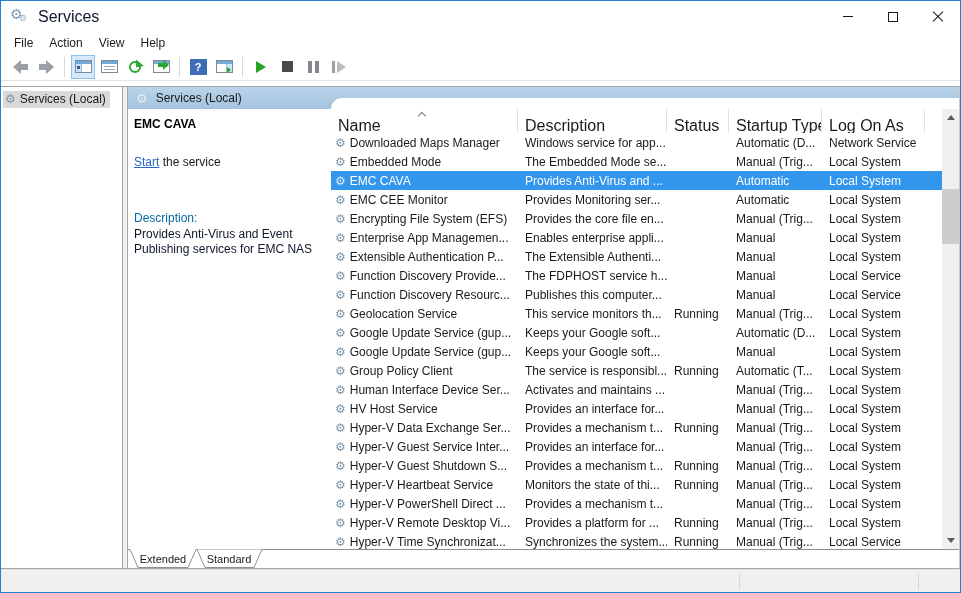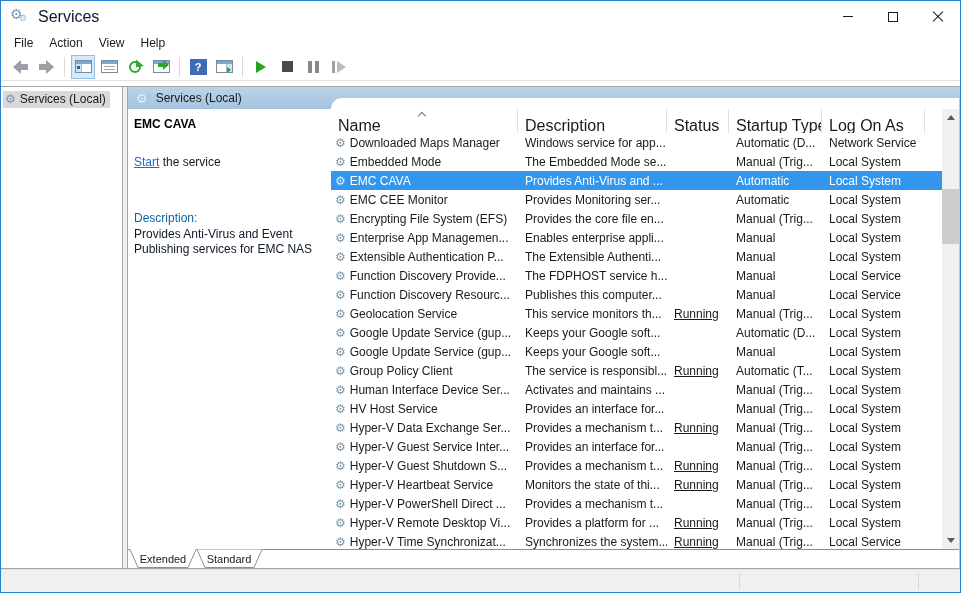--- a/index.html
+++ b/index.html
@@ -83,21 +83,21 @@
   .lv-header { display:flex; height:24px; font-size:16px; color:#1a1a1a; position:relative; }
   .lv-hcell { border-right:1px solid #e0e0e0; padding:8px 0 0 7px; white-space:nowrap; overflow:hidden; position:relative; }
   .sort-chevron { position:absolute; left:88px; top:4px; width:6px; height:6px; border-top:1px solid #777; border-right:1px solid #777; transform:rotate(-45deg); }
   .c0 { width:187px; } .c1 { width:149px; } .c2 { width:62px; } .c3 { width:93px; } .c4 { width:103px; }
   .lv-rows { position:relative; }
   .lv-row { display:flex; height:19px; align-items:center; font-size:12px; color:#1a1a1a; }
   .lv-row.selected { background:#3296ed; color:#fff; }
   .lv-row.selected .gear { color:#dcebf8; }
   .cell { white-space:nowrap; overflow:hidden; padding-left:7px; }
   .c-name { width:187px; display:flex; align-items:center; gap:4px; padding-left:4px; }
-  .c-desc { width:149px; } .c-status { width:62px;text-decoration:underline; } .c-startup { width:93px; } .c-logon { width:103px; }
+  .c-desc { width:149px; } .c-status { width:62px; } .c-startup { width:93px; } .c-logon { width:103px; }
   .gear { font-size:12px; color:#7c96a8; flex:0 0 auto; }
 
   
   .scrollbar { position:absolute; top:0; right:0; bottom:0; width:17px; background:#f0f0f0; }
   .sb-arrow { position:absolute; left:0; width:17px; height:17px; display:flex; align-items:center; justify-content:center; }
   .sb-up { top:0; } .sb-down { bottom:0; }
   .sb-tri-up { width:0; height:0; border-left:4px solid transparent; border-right:4px solid transparent; border-bottom:5px solid #5a5a5a; }
   .sb-tri-down { width:0; height:0; border-left:4px solid transparent; border-right:4px solid transparent; border-top:5px solid #5a5a5a; }
   .sb-thumb { position:absolute; left:0; top:80px; width:17px; height:55px; background:#cdcdcd; }
 

